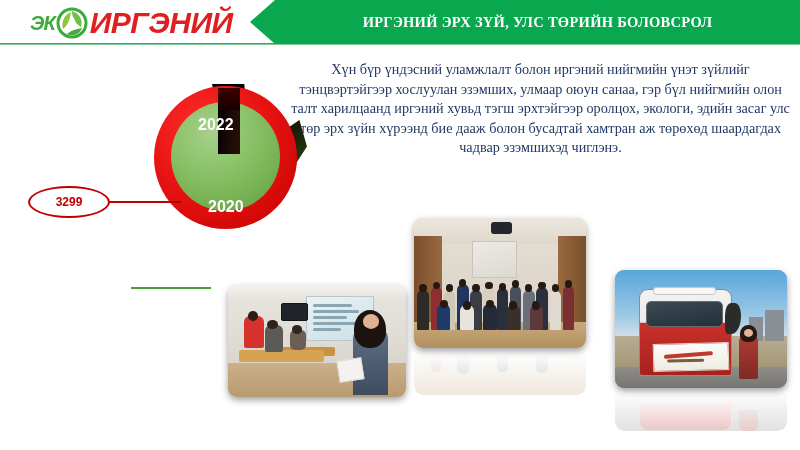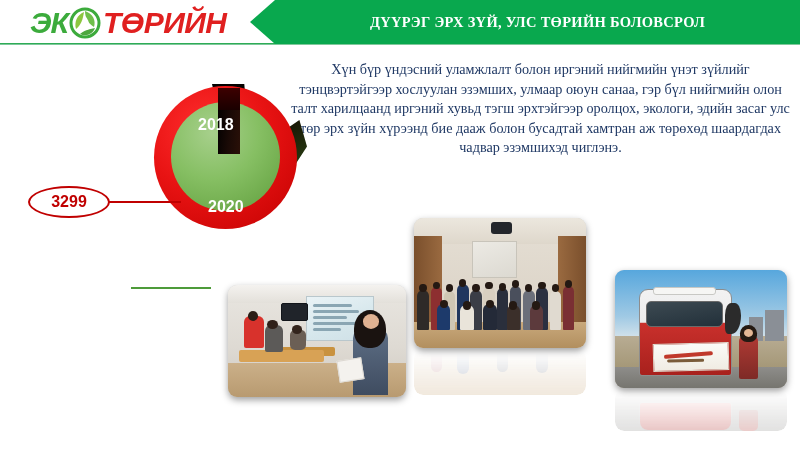--- a/index.html
+++ b/index.html
@@ -11,21 +11,21 @@
     position: relative;
   }
   .slide { position: absolute; inset: 0; width: 800px; height: 450px; background: #fff; }
 
   
   .header { position: absolute; left: 0; top: 0; width: 800px; height: 50px; }
 
   .logo { position: absolute; left: 30px; top: 6px; height: 34px; display: flex;
           align-items: center; }
   .logo-eko { font-family: "Liberation Sans", sans-serif; font-weight: bold;
-              font-size: 30px; color: #3cab3c; letter-spacing: -1px;
+              font-size: 20px; color: #3cab3c; letter-spacing: -1px;
               font-style: italic; }
   .logo-mark { position: relative; width: 34px; height: 32px; margin: 0 1px 0 0; }
   .logo-duureg { font-family: "Liberation Sans", sans-serif; font-weight: bold;
                  font-size: 30px; color: #e02020; letter-spacing: -0.5px;
                  font-style: italic; }
 
   .green-rule { position: absolute; left: 0; top: 43px; width: 800px; height: 2px;
                 background: #2eac56; }
   .green-rule::after { content:""; position:absolute; left:0; top:1px; width:800px;
                        height:1px; background:#7fc99b; }
@@ -79,21 +79,21 @@
               font-weight: bold; font-size: 16px;
               font-family: "Liberation Sans", sans-serif; }
   .lbl-2019 { position: absolute; left: 58px; top: 120px; color: #ffffff;
               font-weight: bold; font-size: 16px;
               font-family: "Liberation Sans", sans-serif; }
 
   
   .callout { position: absolute; display: flex; align-items: center;
              justify-content: center; border-radius: 50%; }
   .callout span { font-family: "Liberation Sans", sans-serif; font-weight: bold;
-                  font-size: 16px; }
+                  font-size: 12px; }
   .callout-red { left: 18px; top: 108px; width: 82px; height: 32px;
                  border: 2.2px solid #c00000; }
   .callout-red span { color: #c00000; }
   .leader-red { position: absolute; left: 99px; top: 123px; width: 72px; height: 2.2px;
                 background: #c00000; }
   .callout-green { left: 40px; top: 195px; width: 82px; height: 30px;
                    border: 2.2px solid #4e9b3a; }
   .callout-green span { color: #4e9b3a; }
   .leader-green { position: absolute; left: 121px; top: 209px; width: 80px; height: 2.2px;
                   background: #4e9b3a; }
@@ -214,41 +214,41 @@
       <span class="logo-eko">ЭК</span>
       <span class="logo-mark">
         <svg width="34" height="32" viewBox="0 0 34 32" aria-hidden="true">
           <circle cx="17" cy="16" r="14" fill="none" stroke="#3cab3c" stroke-width="3"></circle>
           <path d="M17 4 C25 7 28 13 26 20 C21 17 17 12 17 4 Z" fill="#6fbf4a"></path>
           <path d="M8 22 C6 15 9 8 16 5 C15 12 13 18 8 22 Z" fill="#8cc63f"></path>
           <path d="M12 27 C18 30 25 27 27 21 C21 22 15 24 12 27 Z" fill="#4da73f"></path>
           <path d="M17 9 C21 13 22 18 20 23 C15 20 14 14 17 9 Z" fill="#ffffff"></path>
         </svg>
       </span>
-      <span class="logo-duureg">ТӨРИЙН</span>
+      <span class="logo-duureg">ИРГЭНИЙ</span>
     </div>
 
     <div class="green-rule"></div>
 
     <div class="banner"></div>
-    <div class="banner-title">ДҮҮРЭГ ЭРХ ЗҮЙ, УЛС ТӨРИЙН БОЛОВСРОЛ</div>
+    <div class="banner-title">ИРГЭНИЙ ЭРХ ЗҮЙ, УЛС ТӨРИЙН БОЛОВСРОЛ</div>
   </div>
 
   <div class="paragraph">Хүн бүр үндэсний уламжлалт болон иргэний нийгмийн үнэт зүйлийг тэнцвэртэйгээр хослуулан эзэмших, улмаар оюун санаа, гэр бүл нийгмийн олон талт харилцаанд иргэний хувьд тэгш эрхтэйгээр  оролцох, экологи, эдийн засаг улс төр эрх зүйн хүрээнд бие дааж болон бусадтай хамтран аж төрөхөд шаардагдах чадвар эзэмшихэд чиглэнэ.</div>
 
   <div class="chart-area">
 
     <div class="donut-wrap">
       <div class="ring-red-shadow"></div>
       <div class="wedge3d"></div>
       <div class="ring-red"></div>
       <div class="disk-green"></div>
       <div class="notch"></div>
       <div class="notch-red-top"></div>
-      <div class="lbl-2018">2018</div>
+      <div class="lbl-2018">2022</div>
       <div class="lbl-2019">2020</div>
     </div>
 
     <div class="leader-red"></div>
     <div class="callout callout-red">
       <span>3299</span>
     </div>
 
     <div class="leader-green"></div>
   </div>

